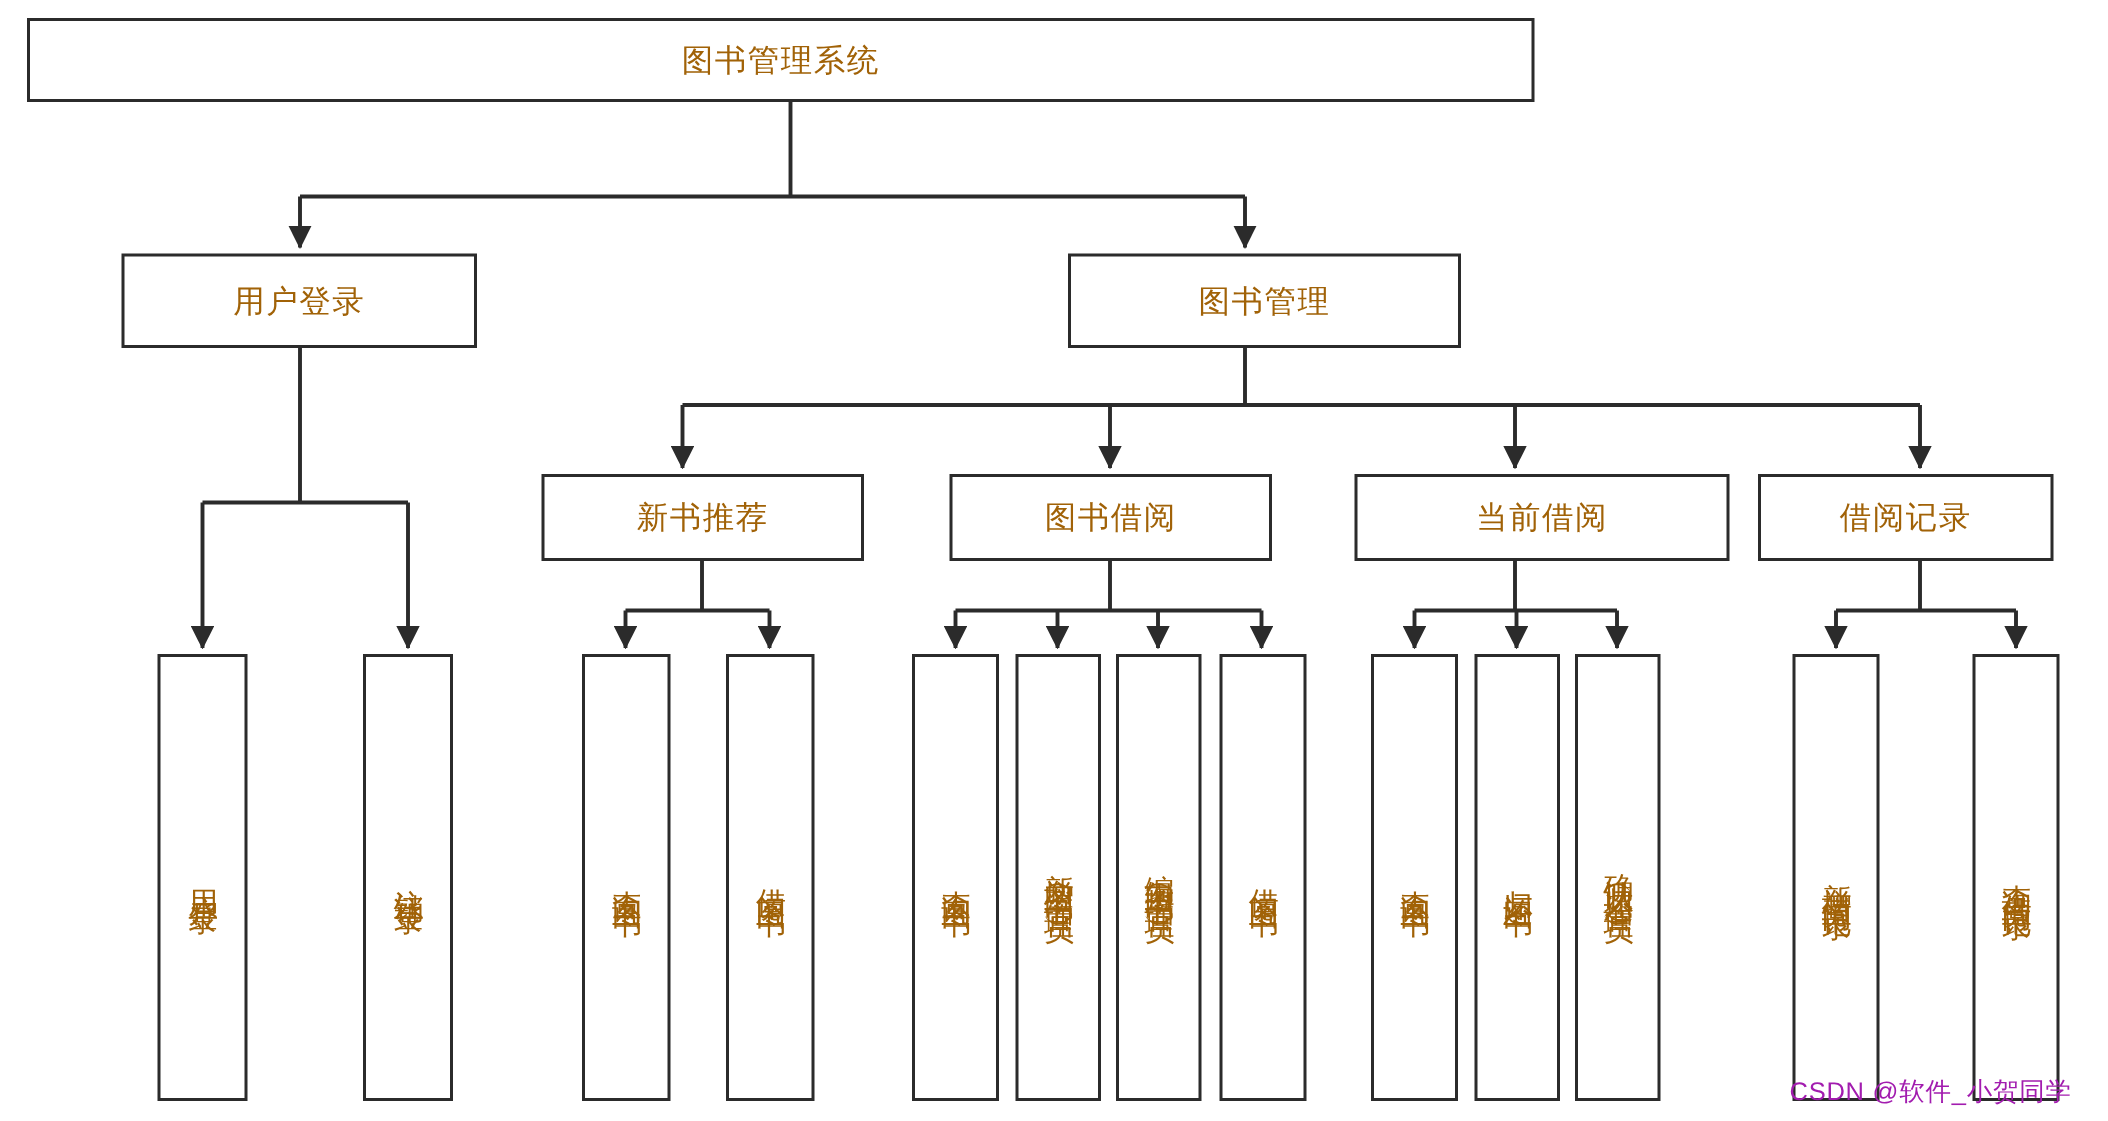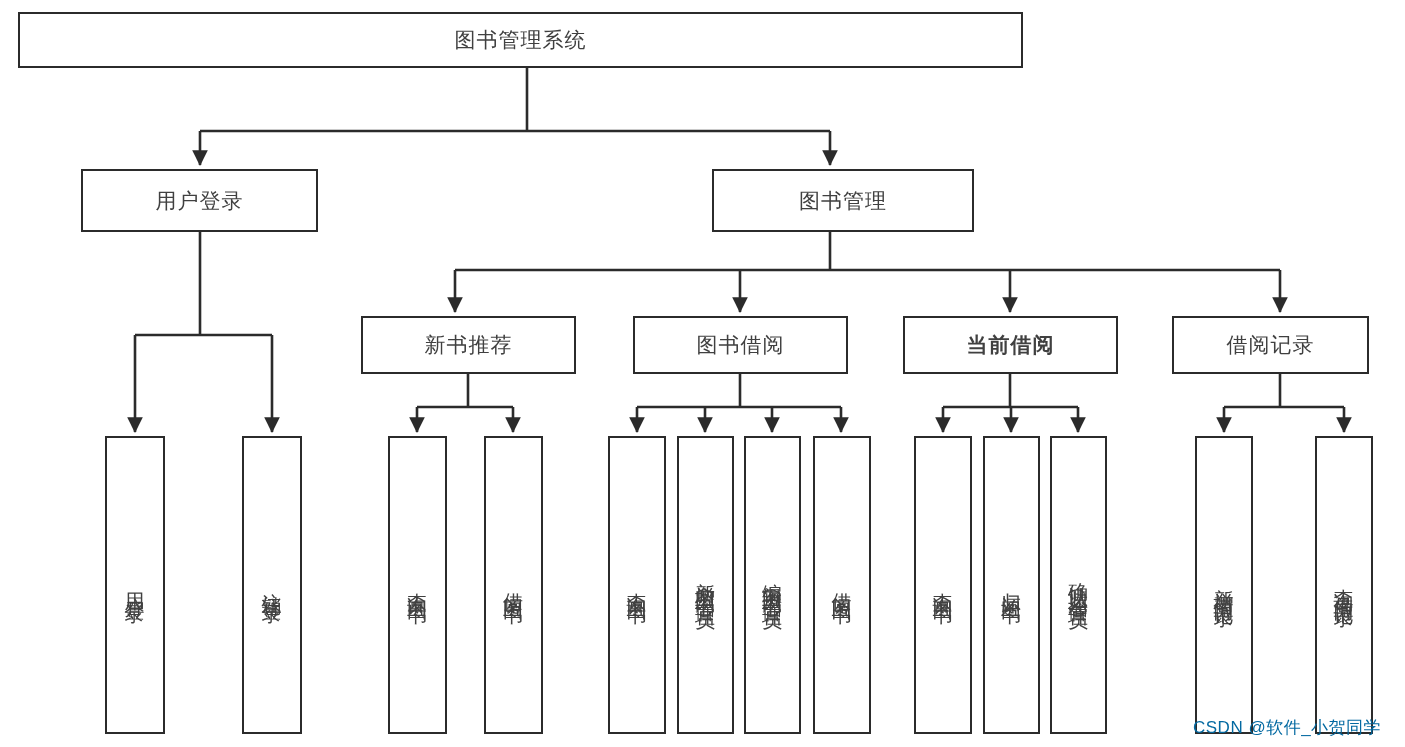--- a/index.html
+++ b/index.html
@@ -26,41 +26,41 @@
     pointer-events: none;
   }
   .node {
     position: absolute;
     box-sizing: border-box;
     border: 2.5px solid #2b2b2b;
     background: #ffffff;
     display: flex;
     align-items: center;
     justify-content: center;
-    color: #404040;
+    color: #a16207;
   }
   .node-h {
     font-size: 21px;
     letter-spacing: 1px;
     white-space: nowrap;
   }
   .node-v {
     writing-mode: vertical-rl;
     text-orientation: upright;
     font-size: 20px;
     letter-spacing: 4px;
     line-height: 1;
     white-space: nowrap;
     align-items: center;
     justify-content: center;
   }
   .watermark {
     position: absolute;
     font-size: 17px;
-    color: #0369a1;
+    color: #a21caf;
     white-space: nowrap;
     letter-spacing: 0.5px;
   }
 </style>
 </head>
 <body>
 
 <div id="canvas">
 
   <svg class="connectors" viewBox="0 0 1405 747" xmlns="http://www.w3.org/2000/svg">
@@ -126,21 +126,21 @@
   <div class="node node-h" style="left:712px; top:169px; width:262px; height:63px;">
     <span>图书管理</span>
   </div>
 
   <div class="node node-h" style="left:361px; top:316px; width:215px; height:58px;">
     <span>新书推荐</span>
   </div>
   <div class="node node-h" style="left:633px; top:316px; width:215px; height:58px;">
     <span>图书借阅</span>
   </div>
-  <div class="node node-h" style="left:903px; top:316px; width:215px; height:58px;font-weight:bold;">
+  <div class="node node-h" style="left:903px; top:316px; width:250px; height:58px;">
     <span>当前借阅</span>
   </div>
   <div class="node node-h" style="left:1172px; top:316px; width:197px; height:58px;">
     <span>借阅记录</span>
   </div>
 
   <div class="node node-v" style="left:105px; top:436px; width:60px; height:298px;">
     <span>用户登录</span>
   </div>
   <div class="node node-v" style="left:242px; top:436px; width:60px; height:298px;">

